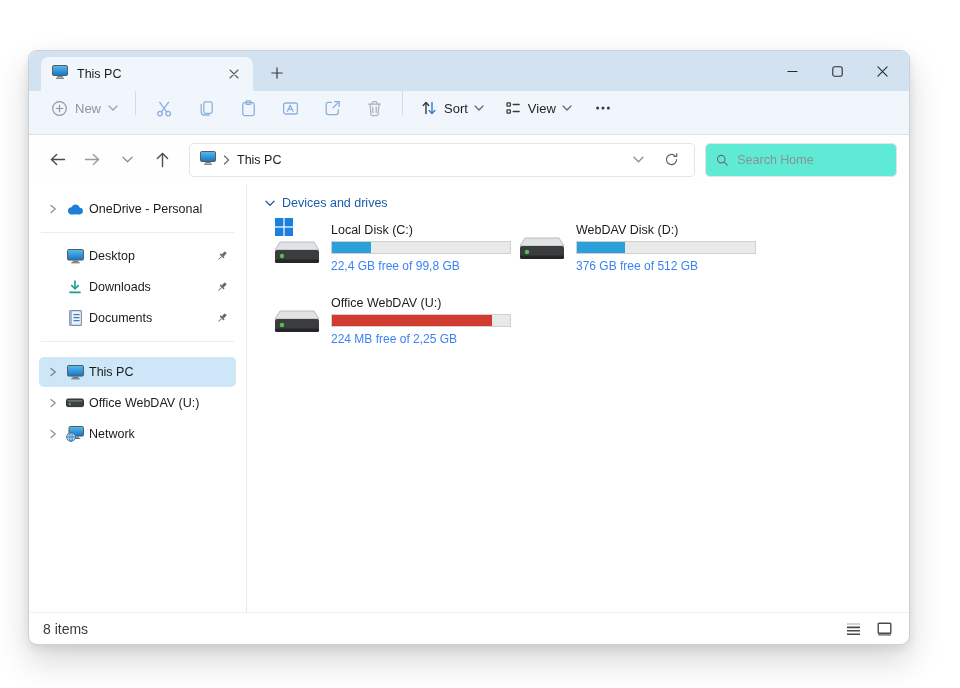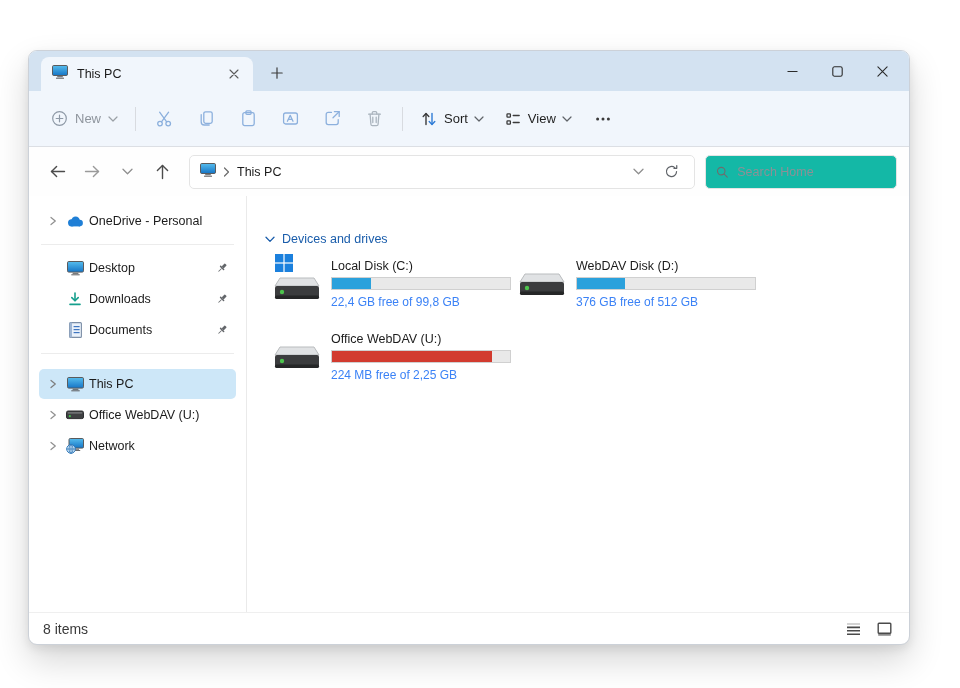--- a/index.html
+++ b/index.html
@@ -23,42 +23,42 @@
     border-radius: 8px 8px 0 0; display: flex; align-items: center;
     padding: 0 8px 0 11px; gap: 9px; cursor: default;
   }
   .tab-title { font-size: 12.5px; color: #1b1b1b; flex: 1; white-space: nowrap; }
   .tab-close { width: 22px; height: 22px; display: flex; align-items: center; justify-content: center; border-radius: 4px; }
   .newtab-btn { width: 30px; height: 30px; margin: 0 0 3px 9px; display: flex; align-items: center; justify-content: center; border-radius: 5px; }
   .caption { position: absolute; right: 4px; top: 0; height: 40px; display: flex; }
   .cap-btn { width: 45px; height: 40px; display: flex; align-items: center; justify-content: center; }
   
   .toolbar {
-    height: 56px; background: #f1f6fc; border-bottom: 1px solid #dcdfe4;
-    display: flex; align-items: center; padding: 0 12px; flex: 0 0 auto;
+    height: 44px; background: #f1f6fc; border-bottom: 1px solid #dcdfe4;
+    display: flex; padding: 0 12px; flex: 0 0 auto;
   }
   .tb-new { display: flex; align-items: center; gap: 7px; height: 34px; padding: 0 10px; border-radius: 5px; color: #8e959d; }
   .tb-new-label { font-size: 13px; color: #8e959d; }
   .tb-sep { width: 1px; height: 24px; background: #d8dbe0; margin: 0 7px; }
   .tb-btn { width: 42px; height: 34px; display: flex; align-items: center; justify-content: center; border-radius: 5px; }
   .tb-group { display: flex; align-items: center; gap: 6px; height: 34px; padding: 0 10px; border-radius: 5px; }
   .tb-group-label { font-size: 13px; color: #1f1f1f; }
   
   .addressrow { height: 49px; background: #fefefe; display: flex; align-items: center; padding: 0 12px; gap: 2px; flex: 0 0 auto; }
   .nav-btn { width: 33px; height: 32px; display: flex; align-items: center; justify-content: center; border-radius: 5px; }
   .addressbox {
     flex: 1; height: 34px; margin-left: 8px; background: #ffffff;
     border: 1px solid #e4e4e4; border-radius: 5px;
     display: flex; align-items: center; padding: 0 10px; gap: 7px;
   }
   .crumb-text { font-size: 12.5px; color: #1b1b1b; }
   .addr-spacer { flex: 1; }
   .addr-btn { width: 26px; height: 26px; display: flex; align-items: center; justify-content: center; border-radius: 4px; }
   .searchbox {
-    width: 192px; height: 34px; margin-left: 8px; background: #14b8a6;
+    width: 192px; height: 34px; margin-left: 8px; background: #5eead4;
     border: 1px solid #e4e4e4; border-radius: 5px;
     display: flex; align-items: center; padding: 0 10px; gap: 9px;
   }
   .searchbox input { border: none; outline: none; background: transparent; width: 100%; font-size: 12.5px; color: #444; font-family: inherit; }
   .searchbox input::placeholder { color: #8c9196; }
   
   .content { flex: 1; min-height: 0; display: flex; background: #ffffff; }
   .sidebar { width: 218px; flex: 0 0 auto; border-right: 1px solid #eaeaea; padding: 9px 4px 0 4px; }
   .side-row {
     height: 30px; margin: 1px 6px; padding: 0 8px 0 6px; border-radius: 5px;
@@ -66,21 +66,21 @@
   }
   .side-row.selected { background: #cde7f8; }
   .chev { width: 16px; display: flex; align-items: center; justify-content: center; flex: 0 0 auto; }
   .s-icon { width: 22px; display: flex; align-items: center; justify-content: center; flex: 0 0 auto; }
   .s-label { white-space: nowrap; }
   .pin { margin-left: auto; display: flex; align-items: center; }
   .side-divider { height: 1px; background: #ececec; margin: 8px 8px; }
   .gap-lg { height: 6px; }
   
   .main { flex: 1; padding: 12px 0 0 18px; }
-  .group-header { display: flex; align-items: center; gap: 7px; font-size: 12.5px; color: #1a5dab; margin-bottom: 12px; cursor: default; margin-top: 24px; }
+  .group-header { display: flex; align-items: center; gap: 7px; font-size: 12.5px; color: #1a5dab; margin-bottom: 12px; cursor: default; }
   .tiles { display: grid; grid-template-columns: 245px 245px; row-gap: 23px; margin-left: 9px; }
   .tile { display: flex; gap: 9px; height: 50px; cursor: default; }
   .tile-icon { position: relative; width: 48px; height: 50px; flex: 0 0 auto; }
   .drive-img { position: absolute; left: 0; top: 9px; }
   .tile-icon.has-logo .drive-img { top: 13px; }
   .win-logo { position: absolute; left: 1px; top: -4px; }
   .tile-body { padding-top: 1px; }
   .tile-name { font-size: 12.5px; color: #1b1b1b; margin-bottom: 4px; white-space: nowrap; }
   .tile-bar { width: 180px; height: 13px; background: #e9e9e9; border: 1px solid #d0d0d0; margin-bottom: 5px; }
   .tile-bar-fill { height: 100%; }

